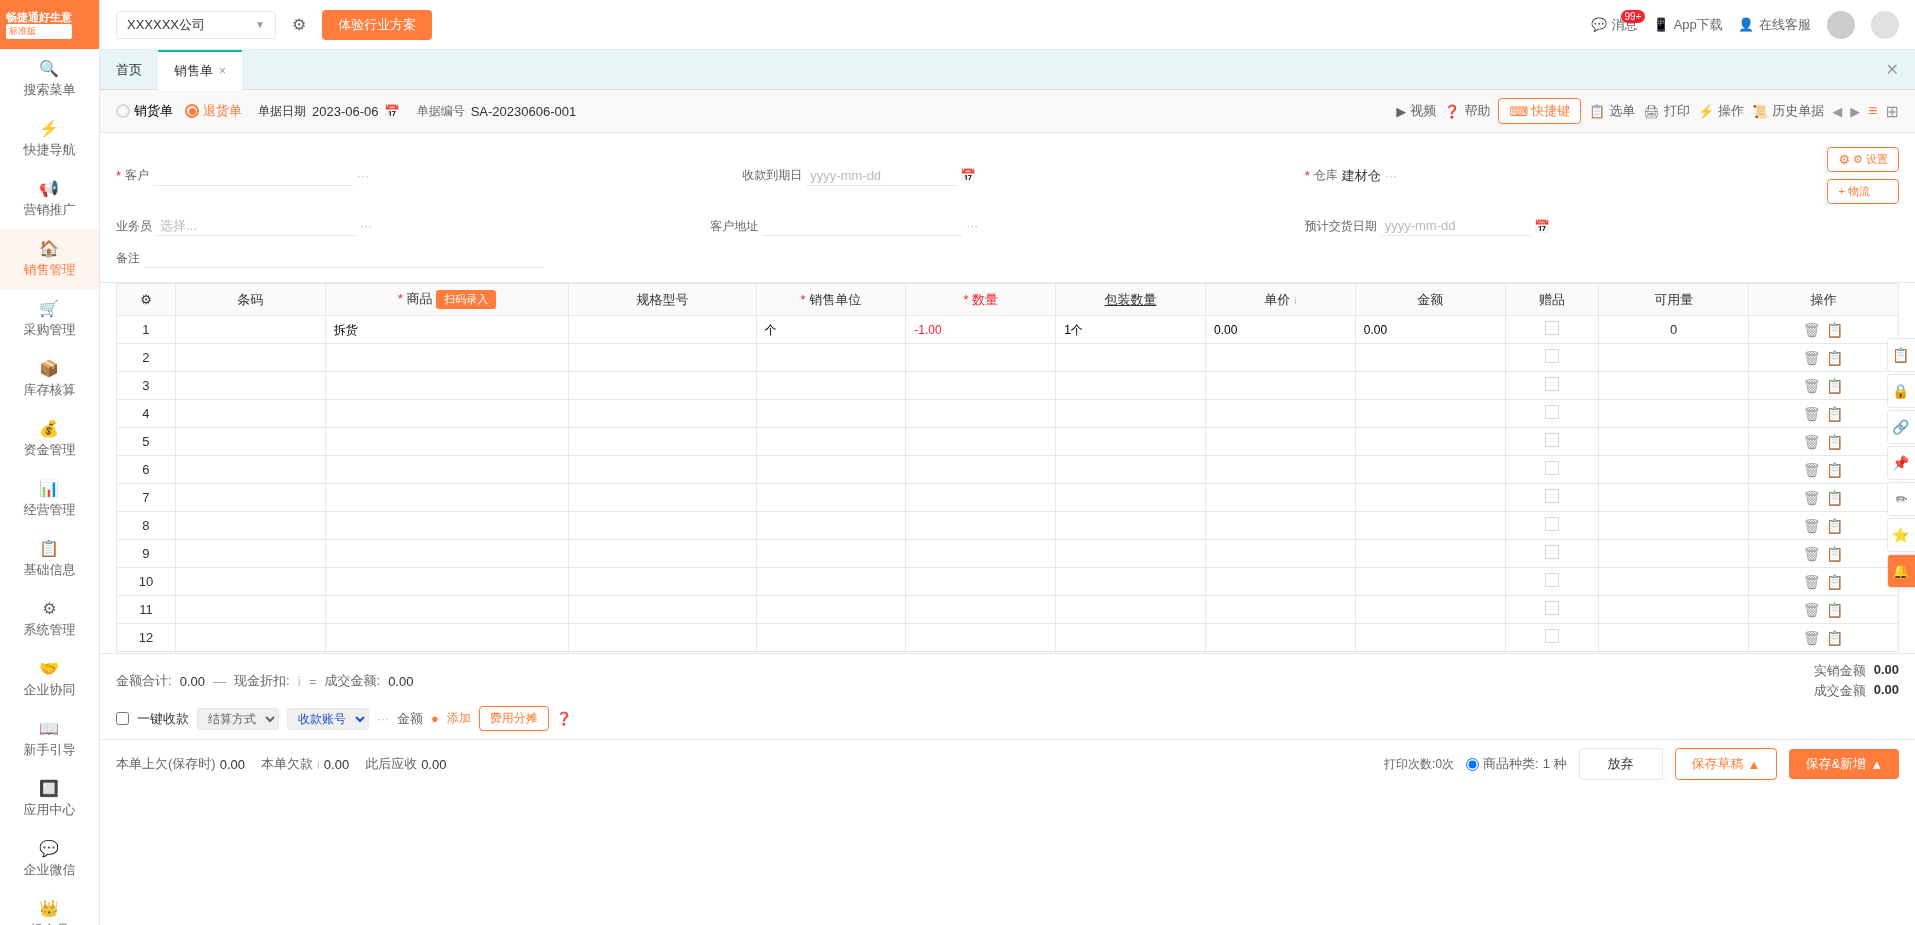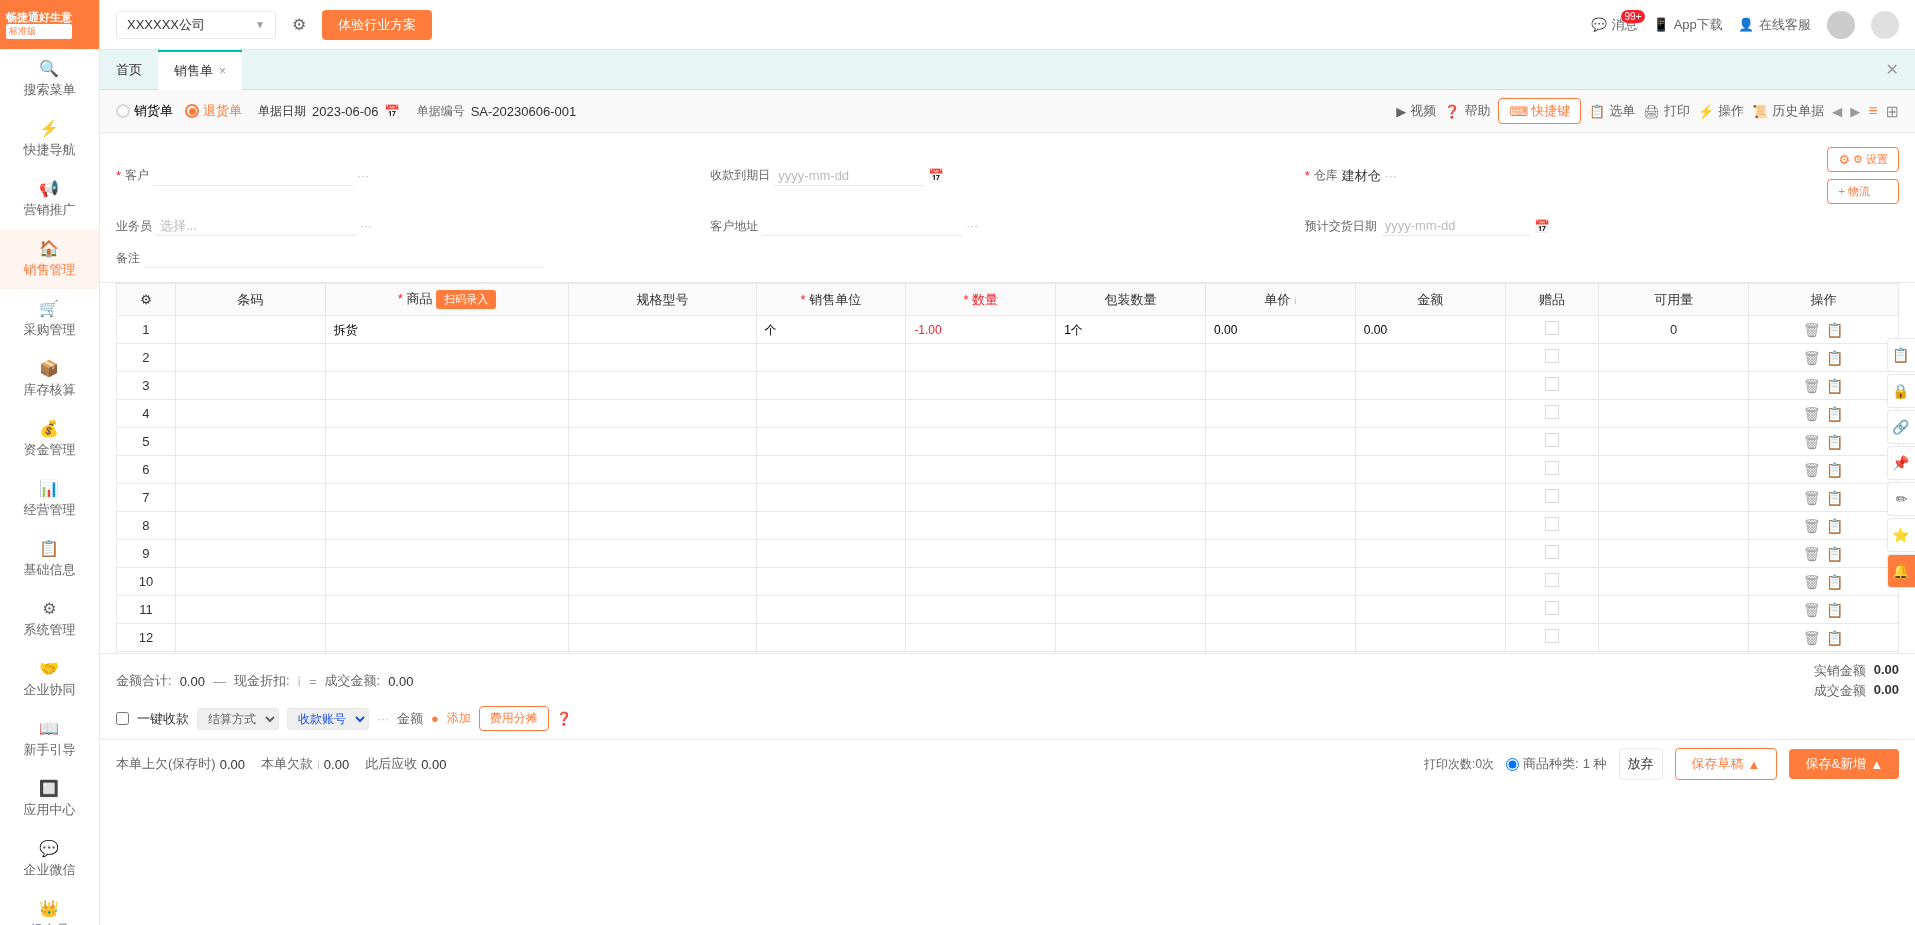--- a/index.html
+++ b/index.html
@@ -60,21 +60,21 @@
     .table-wrap { flex: 1; overflow: auto; margin: 0 16px; }
     table { width: 100%; border-collapse: collapse; font-size: 12px; }
     table th { background: #fafafa; border: 1px solid #e8e8e8; padding: 6px 8px; text-align: center; color: #333; font-weight: normal; white-space: nowrap; }
     table td { border: 1px solid #e8e8e8; padding: 5px 8px; text-align: center; color: #333; background: #fff; }
     .col-num { width: 30px; }
     .col-barcode { width: 80px; }
     .col-product { width: 130px; }
     .col-spec { width: 100px; }
     .col-unit { width: 80px; }
     .col-qty { width: 80px; color: #f5222d; }
-    .col-pkg { width: 80px; }
+    .col-pkg { width: 80px; text-decoration: underline; }
     .col-price { width: 80px; }
     .col-amount { width: 80px; }
     .col-gift { width: 50px; }
     .col-available { width: 80px; }
     .col-op { width: 80px; }
     .qty-red { color: #f5222d; }
     .scan-btn { background: #ff7c3c; color: #fff; border: none; border-radius: 3px; padding: 2px 8px; cursor: pointer; font-size: 11px; }
     .th-required { color: #f5222d; }
     .icon-info { color: #bbb; font-size: 10px; }
     .action-icons { display: flex; align-items: center; justify-content: center; gap: 6px; }
@@ -92,21 +92,21 @@
     .expense-btn { background: #fff; border: 1px solid #ff7c3c; color: #ff7c3c; border-radius: 4px; padding: 3px 10px; cursor: pointer; font-size: 12px; }
     .add-btn { color: #ff7c3c; cursor: pointer; font-size: 12px; }
 
     
     .bottom-bar { background: #fff; border-top: 1px solid #e8e8e8; padding: 8px 16px; display: flex; align-items: center; gap: 16px; }
     .bottom-info { display: flex; align-items: center; gap: 16px; font-size: 12px; color: #666; flex: 1; }
     .bottom-info span { display: flex; align-items: center; gap: 4px; }
     .bottom-right { display: flex; align-items: center; gap: 12px; }
     .print-info { font-size: 12px; color: #666; }
     .product-count { font-size: 12px; color: #666; display: flex; align-items: center; gap: 4px; }
-    .btn-abandon { border: 1px solid #e8e8e8; background: #fff; color: #333; border-radius: 4px; padding: 6px 8px; cursor: pointer; font-size: 13px; }
+    .btn-abandon { border: 1px solid #e8e8e8; background: #fff; color: #333; border-radius: 4px; padding: 6px 28px; cursor: pointer; font-size: 13px; }
     .btn-save-draft { background: #fff; border: 1px solid #ff7c3c; color: #ff7c3c; border-radius: 4px; padding: 6px 16px; cursor: pointer; font-size: 13px; display: flex; align-items: center; gap: 4px; }
     .btn-save-new { background: #ff7c3c; color: #fff; border: none; border-radius: 4px; padding: 6px 16px; cursor: pointer; font-size: 13px; display: flex; align-items: center; gap: 4px; }
 
     
     .right-float { position: fixed; right: 0; top: 50%; transform: translateY(-50%); display: flex; flex-direction: column; gap: 2px; z-index: 100; }
     .right-float-item { width: 28px; background: #fff; border: 1px solid #e8e8e8; border-right: none; display: flex; align-items: center; justify-content: center; padding: 8px 4px; cursor: pointer; color: #666; font-size: 14px; border-radius: 4px 0 0 4px; }
     .right-float-item.active { background: #ff7c3c; color: #fff; }
 
     .checkbox-cell { width: 14px; height: 14px; border: 1px solid #d9d9d9; display: inline-block; cursor: pointer; }
     .field-group { display: flex; align-items: center; gap: 6px; }
@@ -291,21 +291,21 @@
     </div>
 
     <div style="display:grid; grid-template-columns: 1fr 1fr 1fr; gap:0; padding:8px 16px; background:#fff; border-bottom:1px solid #e8e8e8;">
 
       <div class="field-group" style="display:flex; align-items:center; gap:4px; padding:6px 0;">
         <span style="color:#f5222d;">*</span>
         <span class="field-label">客户</span>
         <input class="field-input" placeholder="" style="flex: 1 1 0%; max-width: 200px;">
         <span class="field-dots">···</span>
       </div>
-      <div class="field-group" style="display:flex; align-items:center; gap:4px; padding:6px 0;">
+      <div class="field-group" style="display:flex; align-items:center; gap:4px; padding:6px 0;margin-left:32px;">
         <span class="field-label">收款到期日</span>
         <input class="field-input" style="flex: 1 1 0%; max-width: 150px;" placeholder="yyyy-mm-dd">
         <span style="color:#bbb; cursor:pointer;">📅</span>
       </div>
       <div style="display:flex; align-items:center; gap:4px; padding:6px 0; justify-content:space-between;">
         <div style="display:flex; align-items:center; gap:4px; flex:1;">
           <span style="color:#f5222d;">*</span>
           <span class="field-label">仓库</span>
           <span style="color:#333;">建材仓</span>
           <span class="field-dots">···</span>

